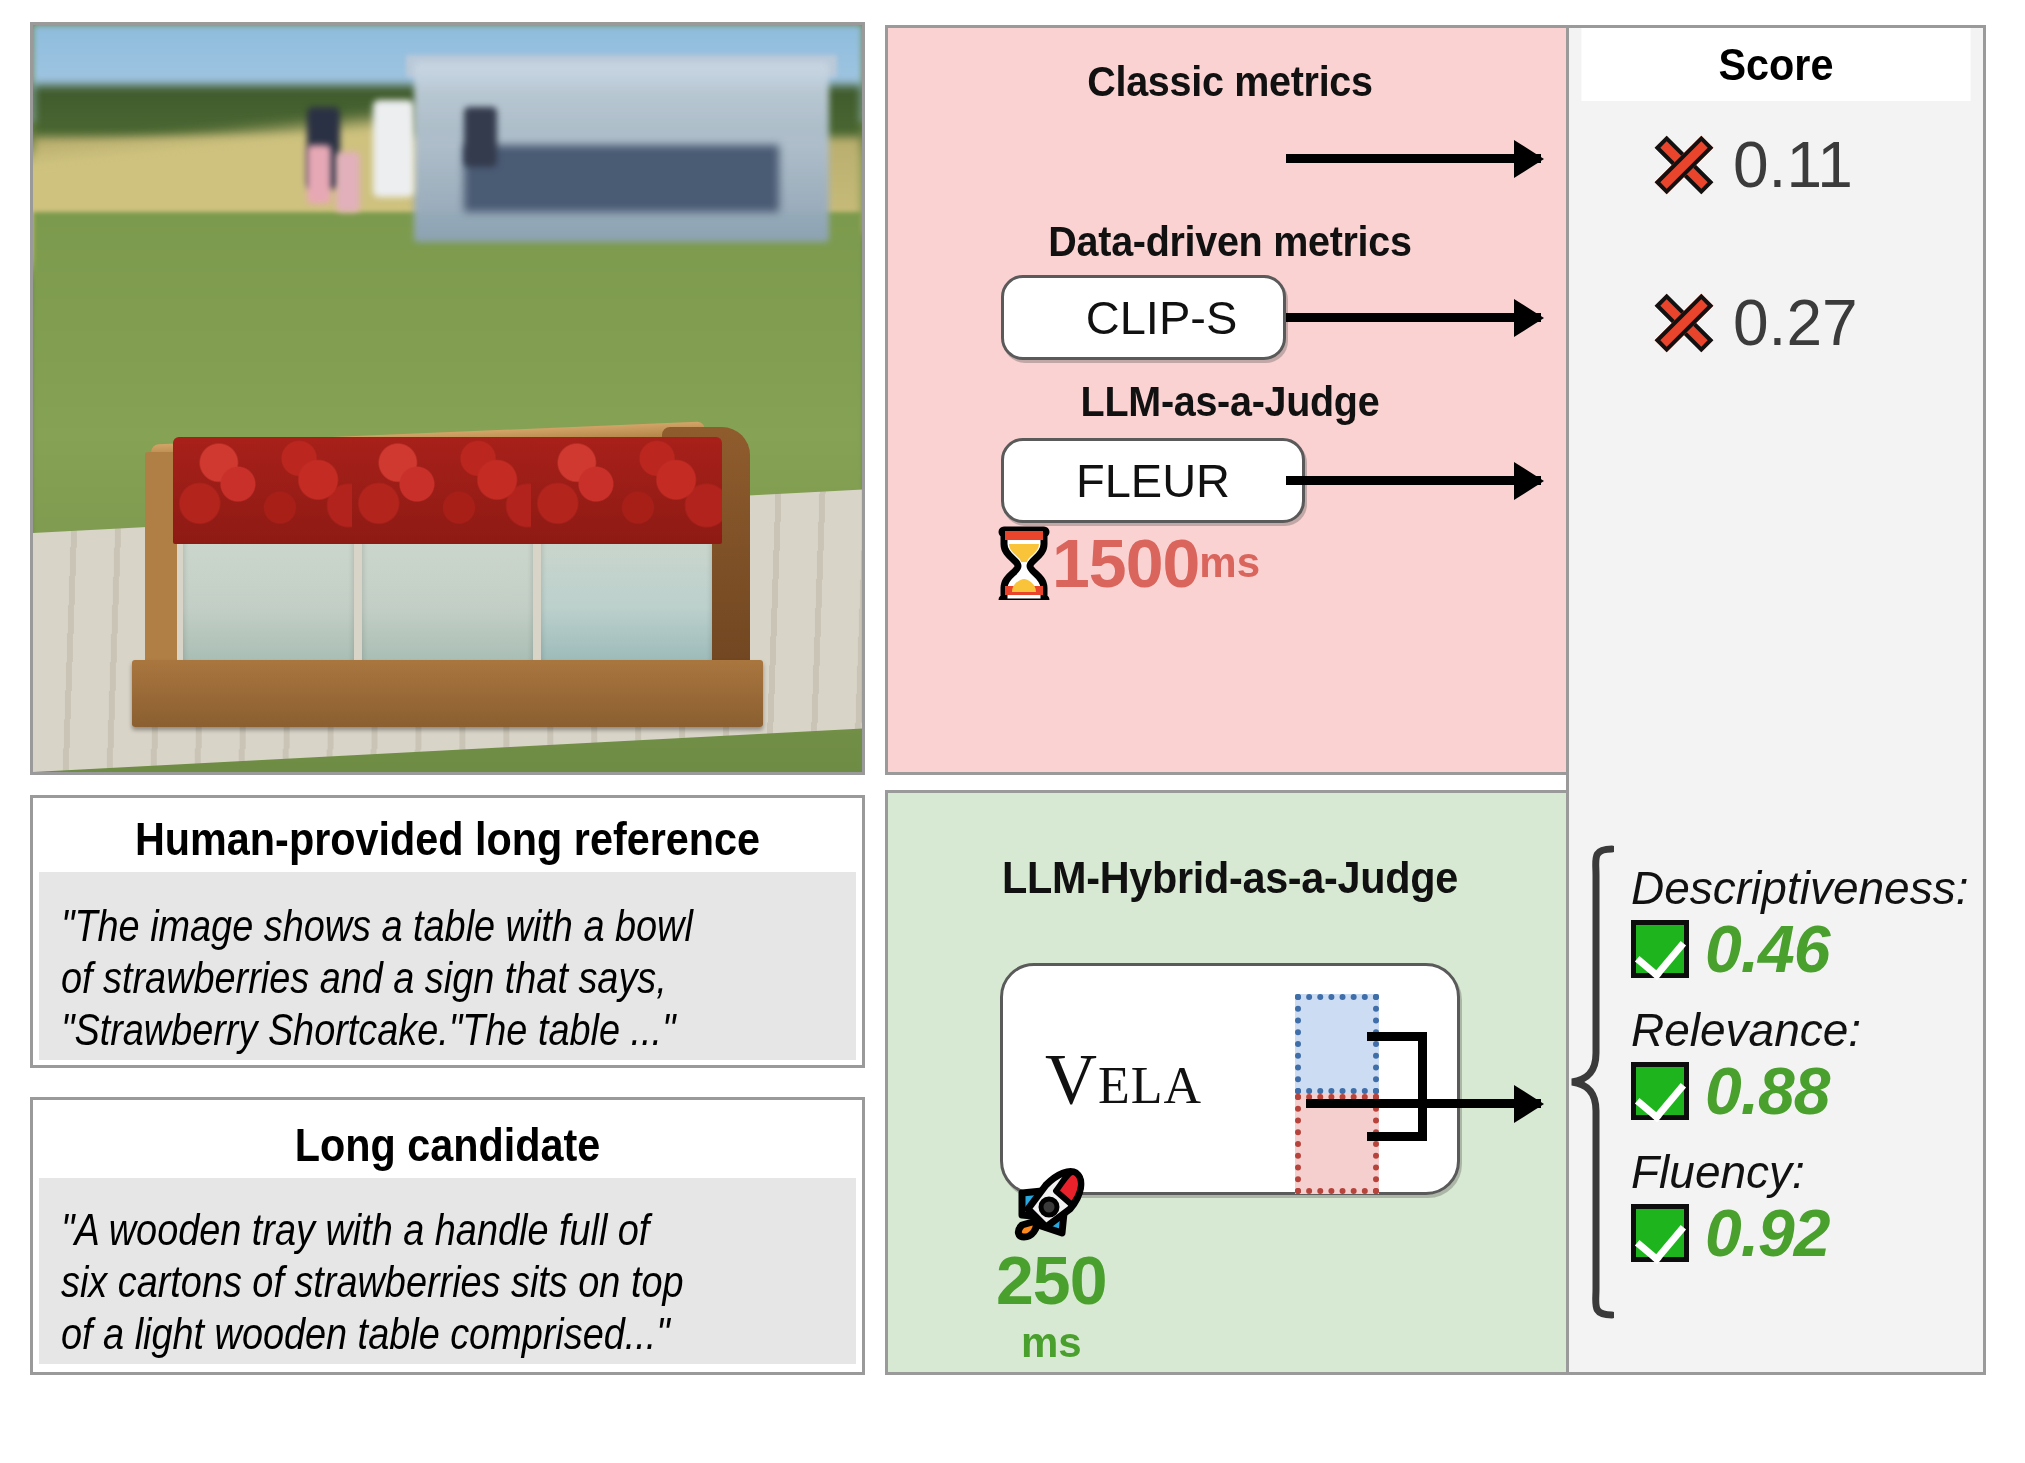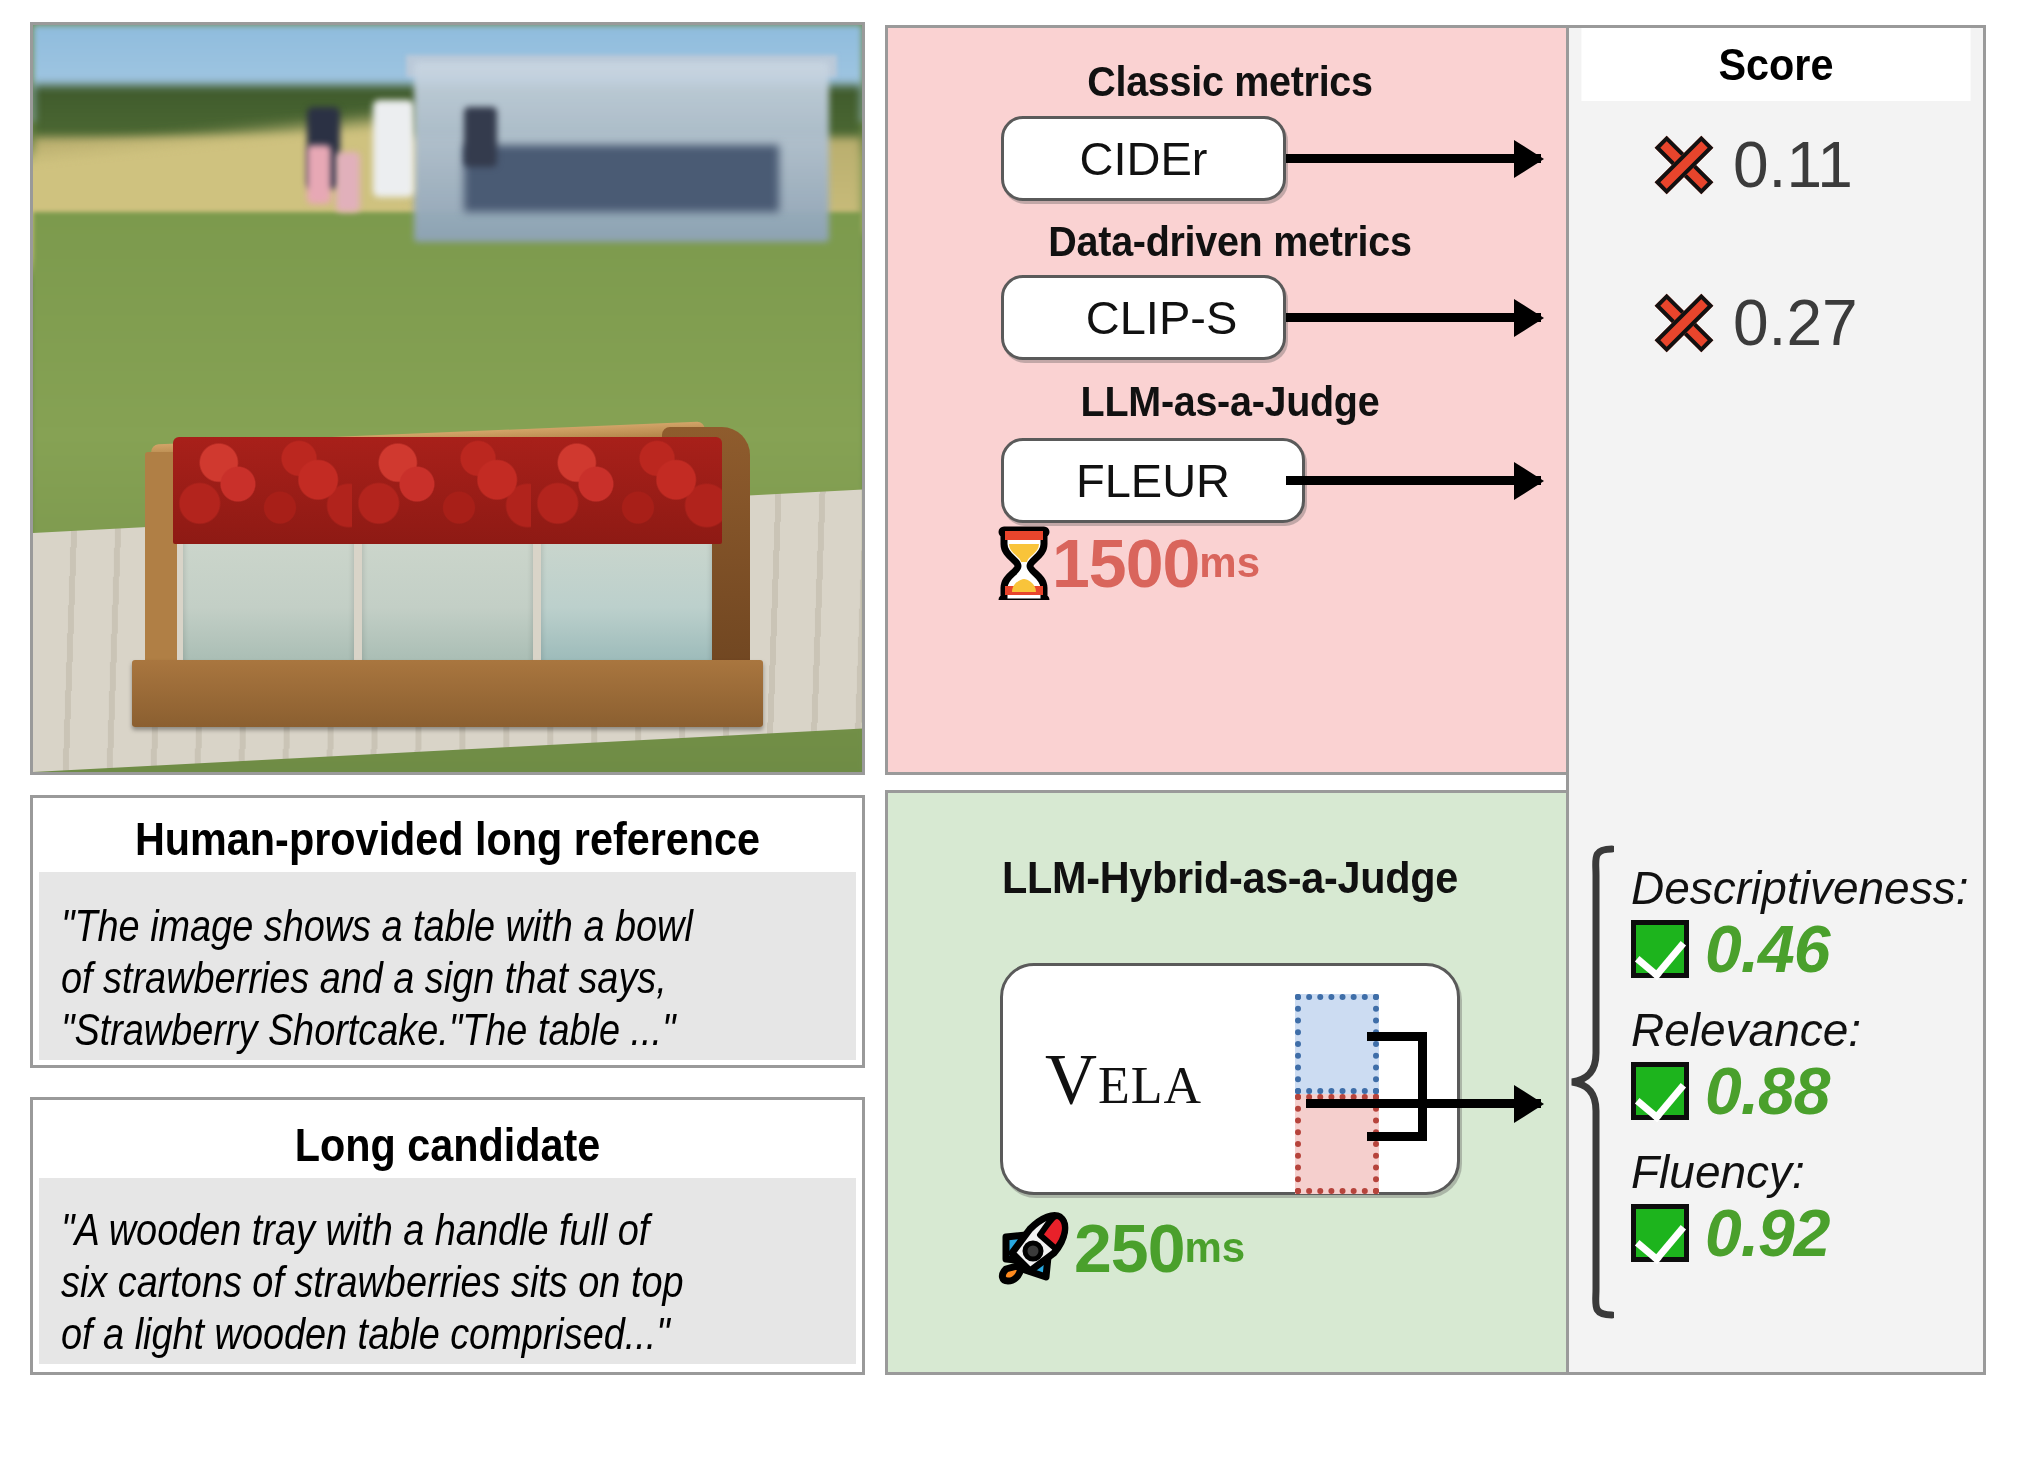--- a/index.html
+++ b/index.html
@@ -225,21 +225,20 @@
   <div class="card-body">
     <span>"A wooden tray with a handle full of</span>
     <span>six cartons of strawberries sits on top</span>
     <span>of a light wooden table comprised..."</span>
   </div>
 </div>
 
 <div id="pink-panel">
 
   <div class="grp-label" style="top:30px;">Classic metrics</div>
-  <div class="metric-box" style="left:113px;top:88px;width:285px;height:85px;">CIDEr</div>
 
   <div class="grp-label" style="top:190px;">Data-driven metrics</div>
   <div class="metric-box" style="left:113px;top:247px;width:285px;height:85px;padding-left:36px;">CLIP-S</div>
 
   <div class="grp-label" style="top:350px;">LLM-as-a-Judge</div>
   <div class="metric-box" style="left:113px;top:410px;width:304px;height:85px;">FLEUR</div>
 
   <div class="arrow" style="left:398px;top:126px;width:255px;"></div>
   <div class="arrow" style="left:398px;top:285px;width:255px;"></div>
   <div class="arrow" style="left:398px;top:448px;width:255px;"></div>
@@ -266,21 +265,21 @@
     <div id="vela-word"><span>V</span><span class="sm">ELA</span></div>
     <div class="vbox blue"></div>
     <div class="vbox red"></div>
     <div class="vconn" style="left:364px;top:66px;width:60px;height:9px;"></div>
     <div class="vconn" style="left:364px;top:166px;width:60px;height:9px;"></div>
     <div class="vconn" style="left:415px;top:66px;width:9px;height:109px;"></div>
   </div>
 
   <div class="arrow" style="left:418px;top:306px;width:235px;"></div>
 
-  <div class="timing" style="left:108px;top:416px;">
+  <div class="timing" style="left:108px;top:374px;flex-direction:column;">
     <span style="width:78px;height:74px;display:inline-block;">
       <svg viewBox="0 0 78 74" width="78" height="74">
         <g stroke="#000" stroke-width="7" stroke-linejoin="round">
           <path d="M10 26 L30 24 L30 50 L10 48 Z" fill="#29a8e0"></path>
           <path d="M52 46 L50 66 L26 58 L28 38 Z" fill="#29a8e0"></path>
           <path d="M64 6 C72 12 70 28 58 42 L34 60 L16 42 L34 18 C46 6 58 2 64 6 Z" fill="#f2f2f2"></path>
           <path d="M10 58 C4 64 6 70 12 70 C20 70 26 62 24 54 Z" fill="#ff8a1e"></path>
         </g>
         <path d="M64 6 C72 12 70 26 60 38 L44 24 C54 10 58 2 64 6 Z" fill="#e8212a" stroke="#000" stroke-width="6" stroke-linejoin="round"></path>
         <circle cx="37" cy="40" r="8" fill="#3a3a3a" stroke="#000" stroke-width="5"></circle>

